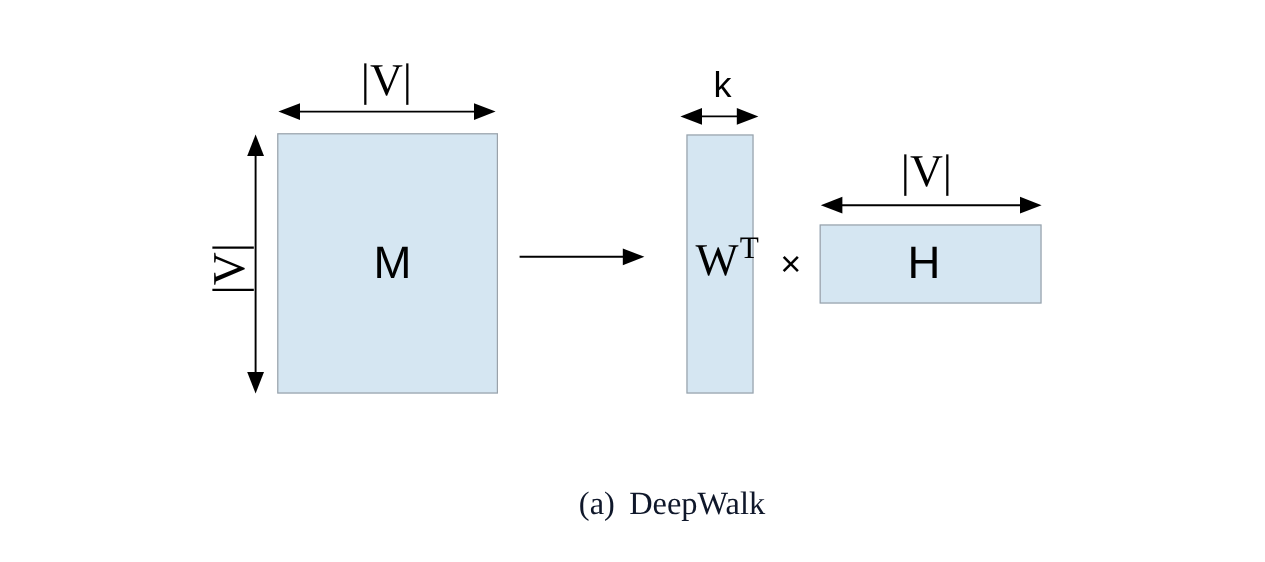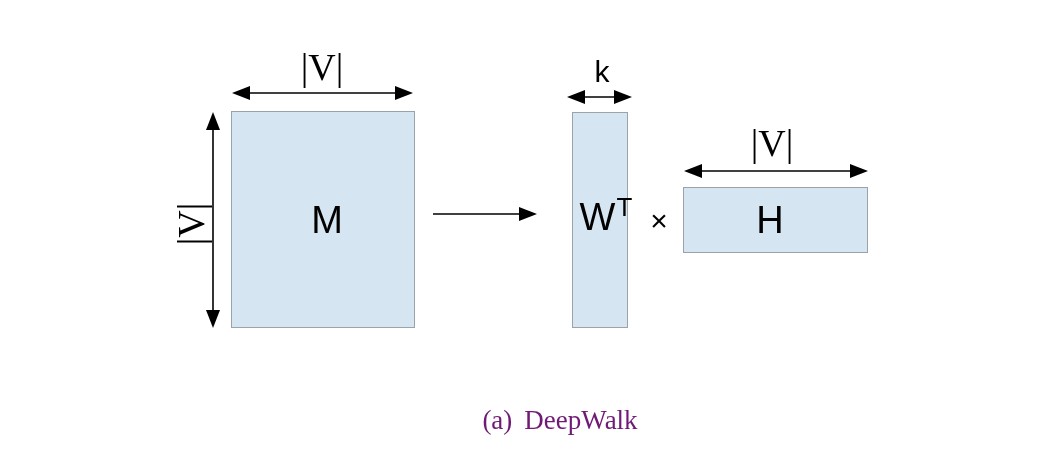--- a/index.html
+++ b/index.html
@@ -43,37 +43,37 @@
   .sans-big { font-family: "Liberation Sans", sans-serif; font-size: 38px; }
 
   .vdim-m   { left: 322px; top: 67px; }
   .vdim-h   { left: 772px; top: 143px; }
   .vdim-rot { left: 191px; top: 224px; transform: translate(-50%, -50%) rotate(-90deg); }
 
   .m-label { left: 327px; top: 220px; }
   .h-label { left: 770px; top: 220px; }
   .k-label { left: 602px; top: 72px; font-family: "Liberation Sans", sans-serif; font-size: 30px; }
 
-  .wt-label { left: 606px; top: 217px; }
+  .wt-label { left: 606px; top: 217px; font-family: Liberation Serif, serif; }
   .wt-label .sup {
     font-size: 26px;
     position: relative;
     top: -14px;
     margin-left: 1px;
   }
 
   .times-op { left: 659px; top: 221px; font-family: "Liberation Sans", sans-serif; font-size: 30px; }
 
   .caption {
     position: absolute;
     left: 560px; top: 420px;
     transform: translate(-50%, -50%);
     font-family: "Liberation Serif", serif;
     font-size: 27px;
-    color: #701a75;
+    color: #0f172a;
     white-space: nowrap;
   }
   .caption .cap-title { margin-left: 12px; }
 </style>
 </head>
 <body>
 
 <div class="canvas">
 
   <svg class="arrows-svg" viewBox="0 0 1054 468" xmlns="http://www.w3.org/2000/svg">

